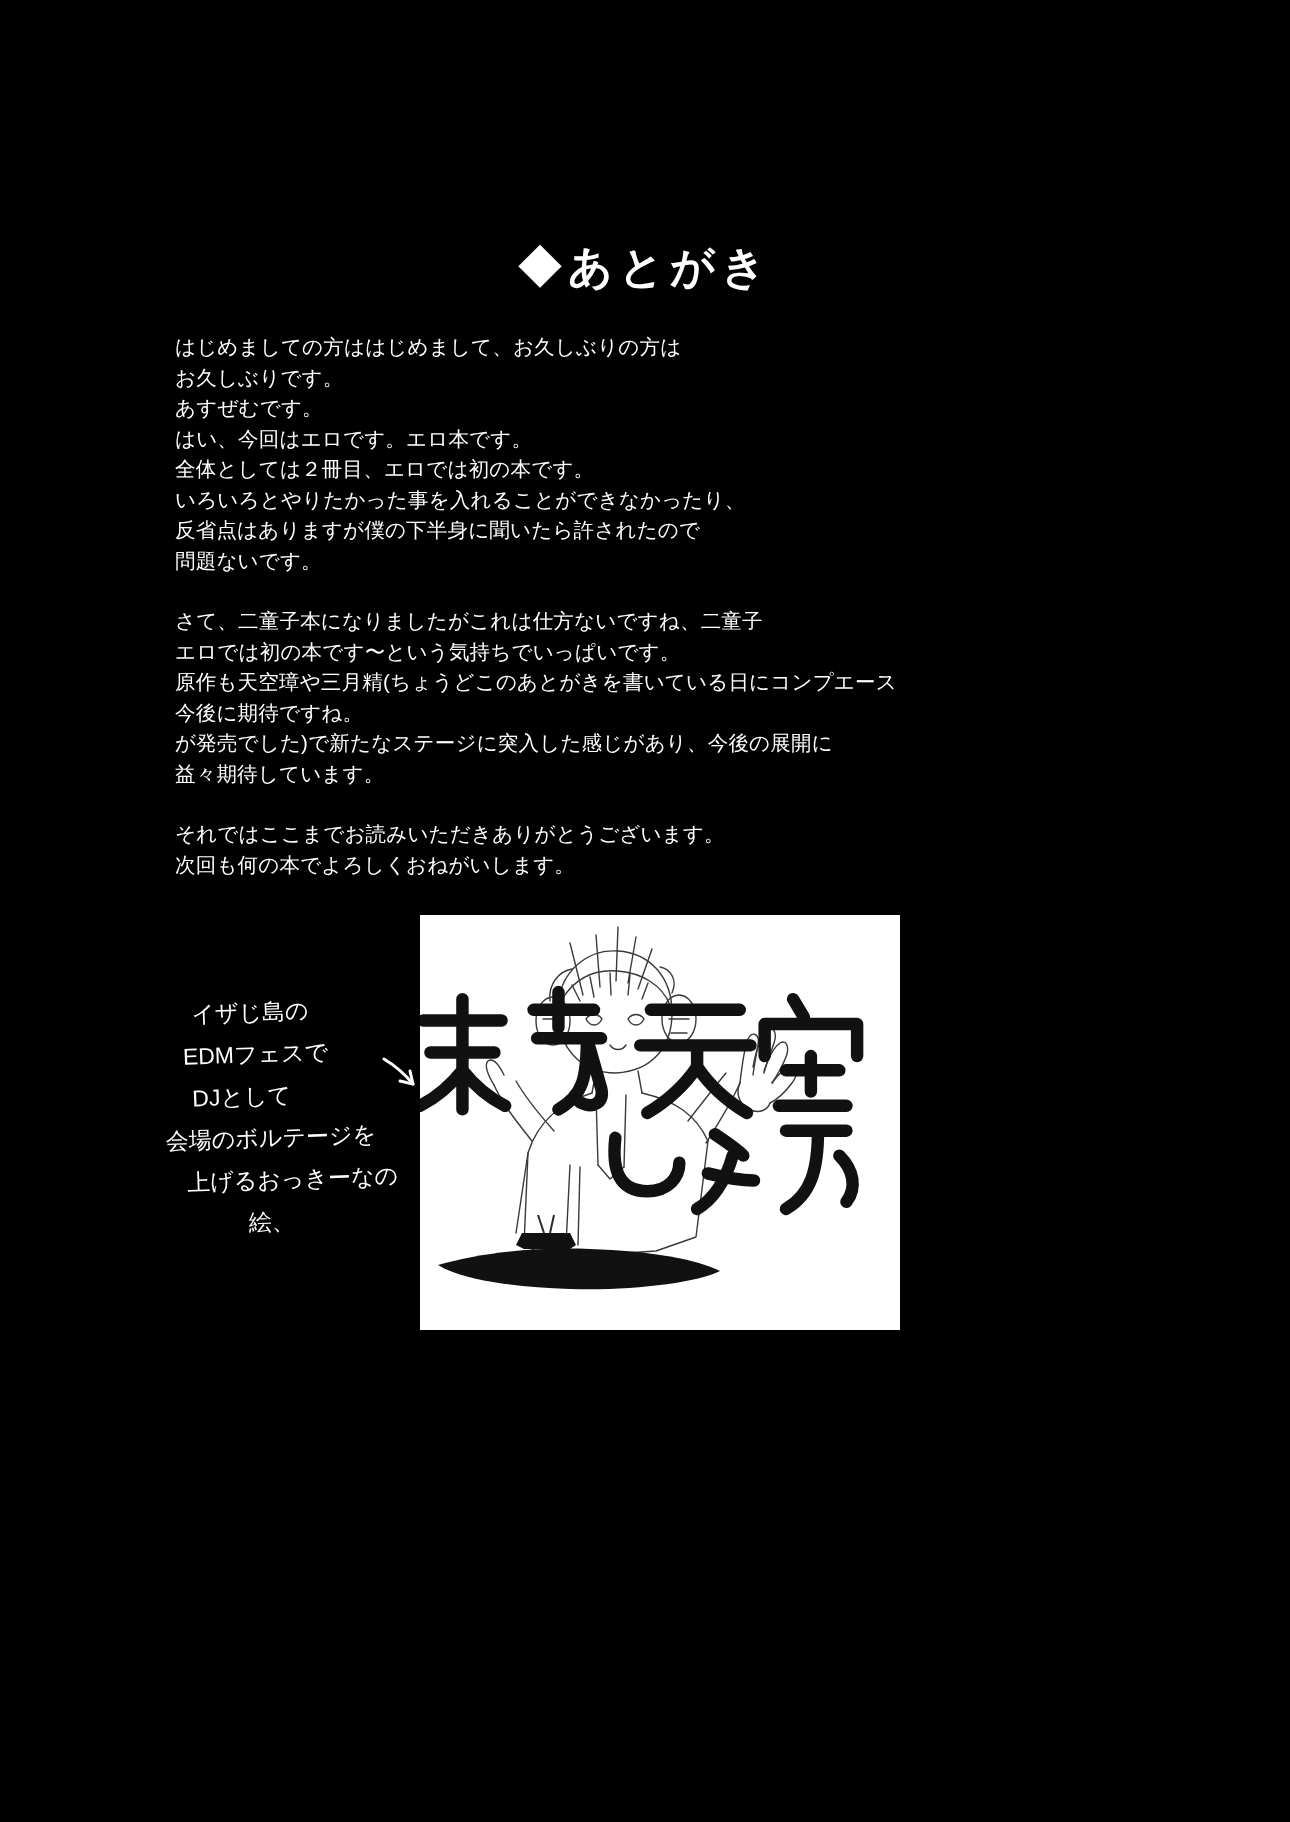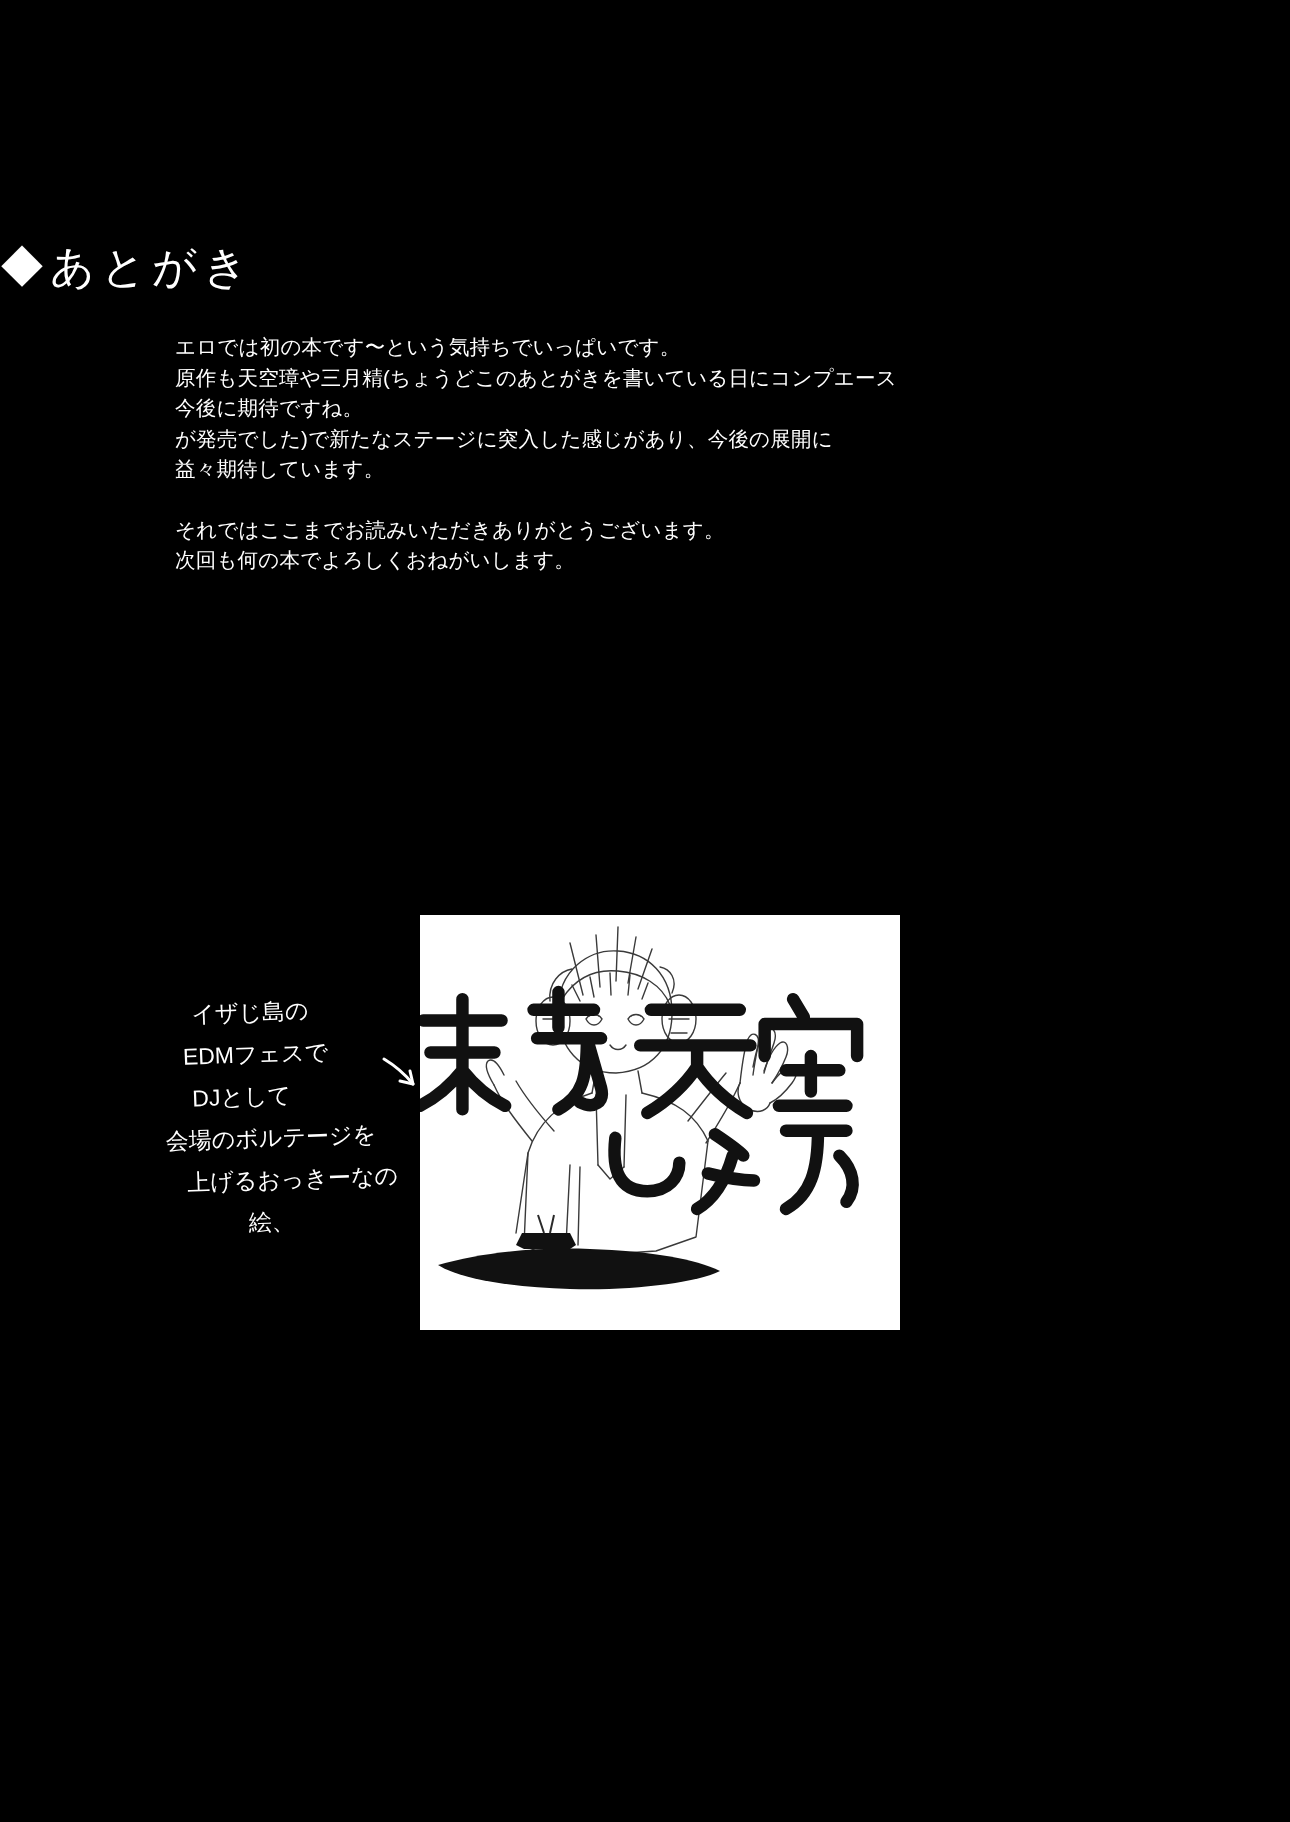--- a/index.html
+++ b/index.html
@@ -18,23 +18,24 @@
   .page {
     position: absolute;
     inset: 0;
     background: #000000;
   }
   .afterword-title {
     position: absolute;
     left: 0;
     right: 0;
     top: 238px;
+    text-align: center;
     font-size: 44px;
     letter-spacing: 6px;
-    font-weight: 400;
+    font-weight: 700;
     color: #ffffff;
     white-space: nowrap;
   }
   .body-text {
     position: absolute;
     left: 175px;
     top: 332px;
     width: 960px;
     font-size: 20.5px;
     line-height: 30.5px;
@@ -113,22 +114,33 @@
 </style>
 </head>
 <body>
 
 <div class="page">
 
   <div class="afterword-title">◆あとがき</div>
 
   <div class="body-text">
 
-
     <div class="para">
+      <span class="line">はじめましての方ははじめまして、お久しぶりの方は</span>
+      <span class="line">お久しぶりです。</span>
+      <span class="line">あすぜむです。</span>
+      <span class="line">はい、今回はエロです。エロ本です。</span>
+      <span class="line">全体としては２冊目、エロでは初の本です。</span>
+      <span class="line">いろいろとやりたかった事を入れることができなかったり、</span>
+      <span class="line">反省点はありますが僕の下半身に聞いたら許されたので</span>
+      <span class="line">問題ないです。</span>
+    </div>
+
+    <div class="para">
+      <span class="line">さて、二童子本になりましたがこれは仕方ないですね、二童子</span>
       <span class="line">エロでは初の本です〜という気持ちでいっぱいです。</span>
       <span class="line">原作も天空璋や三月精(ちょうどこのあとがきを書いている日にコンプエース</span>
       <span class="line">今後に期待ですね。</span>
       <span class="line">が発売でした)で新たなステージに突入した感じがあり、今後の展開に</span>
       <span class="line">益々期待しています。</span>
     </div>
 
     <div class="para">
       <span class="line">それではここまでお読みいただきありがとうございます。</span>
       <span class="line">次回も何の本でよろしくおねがいします。</span>

